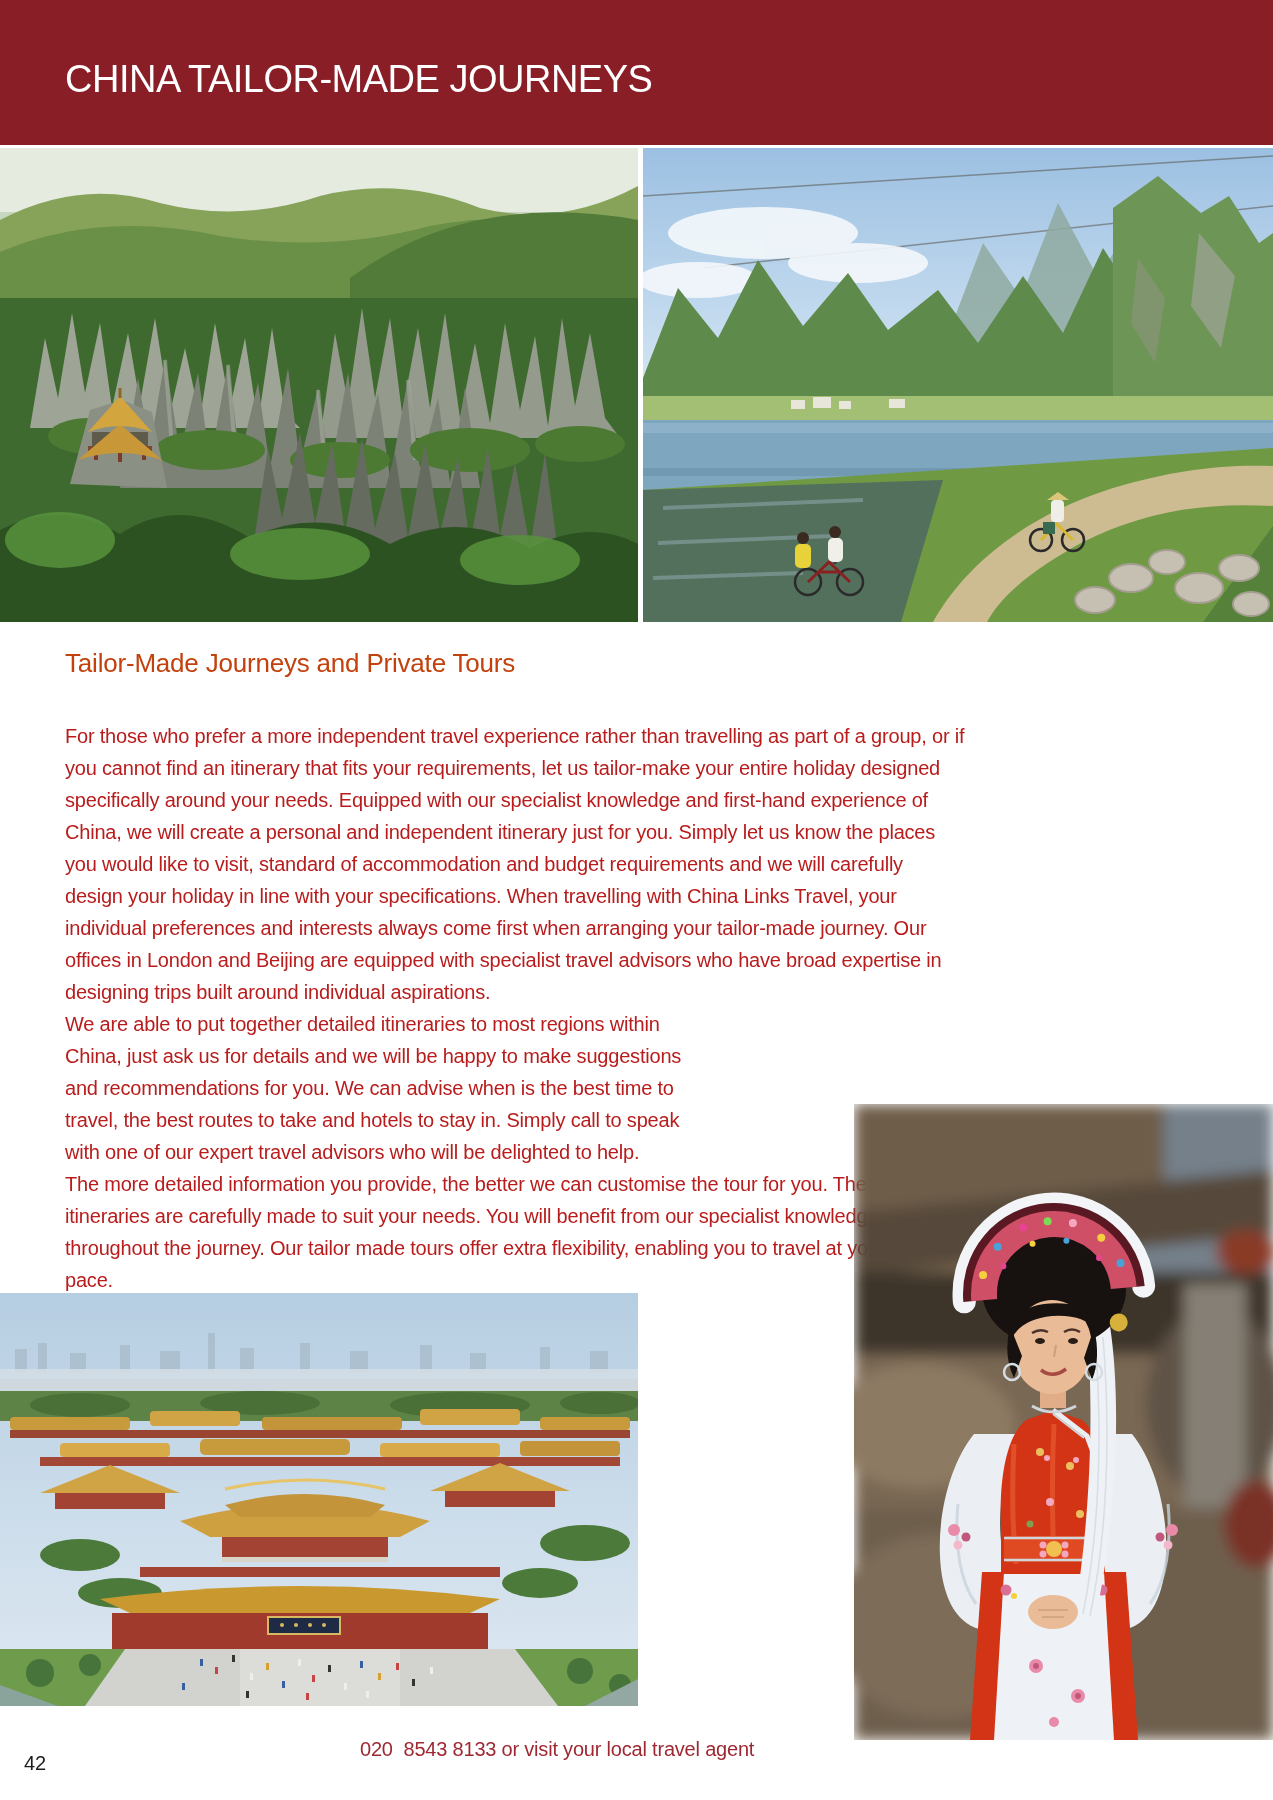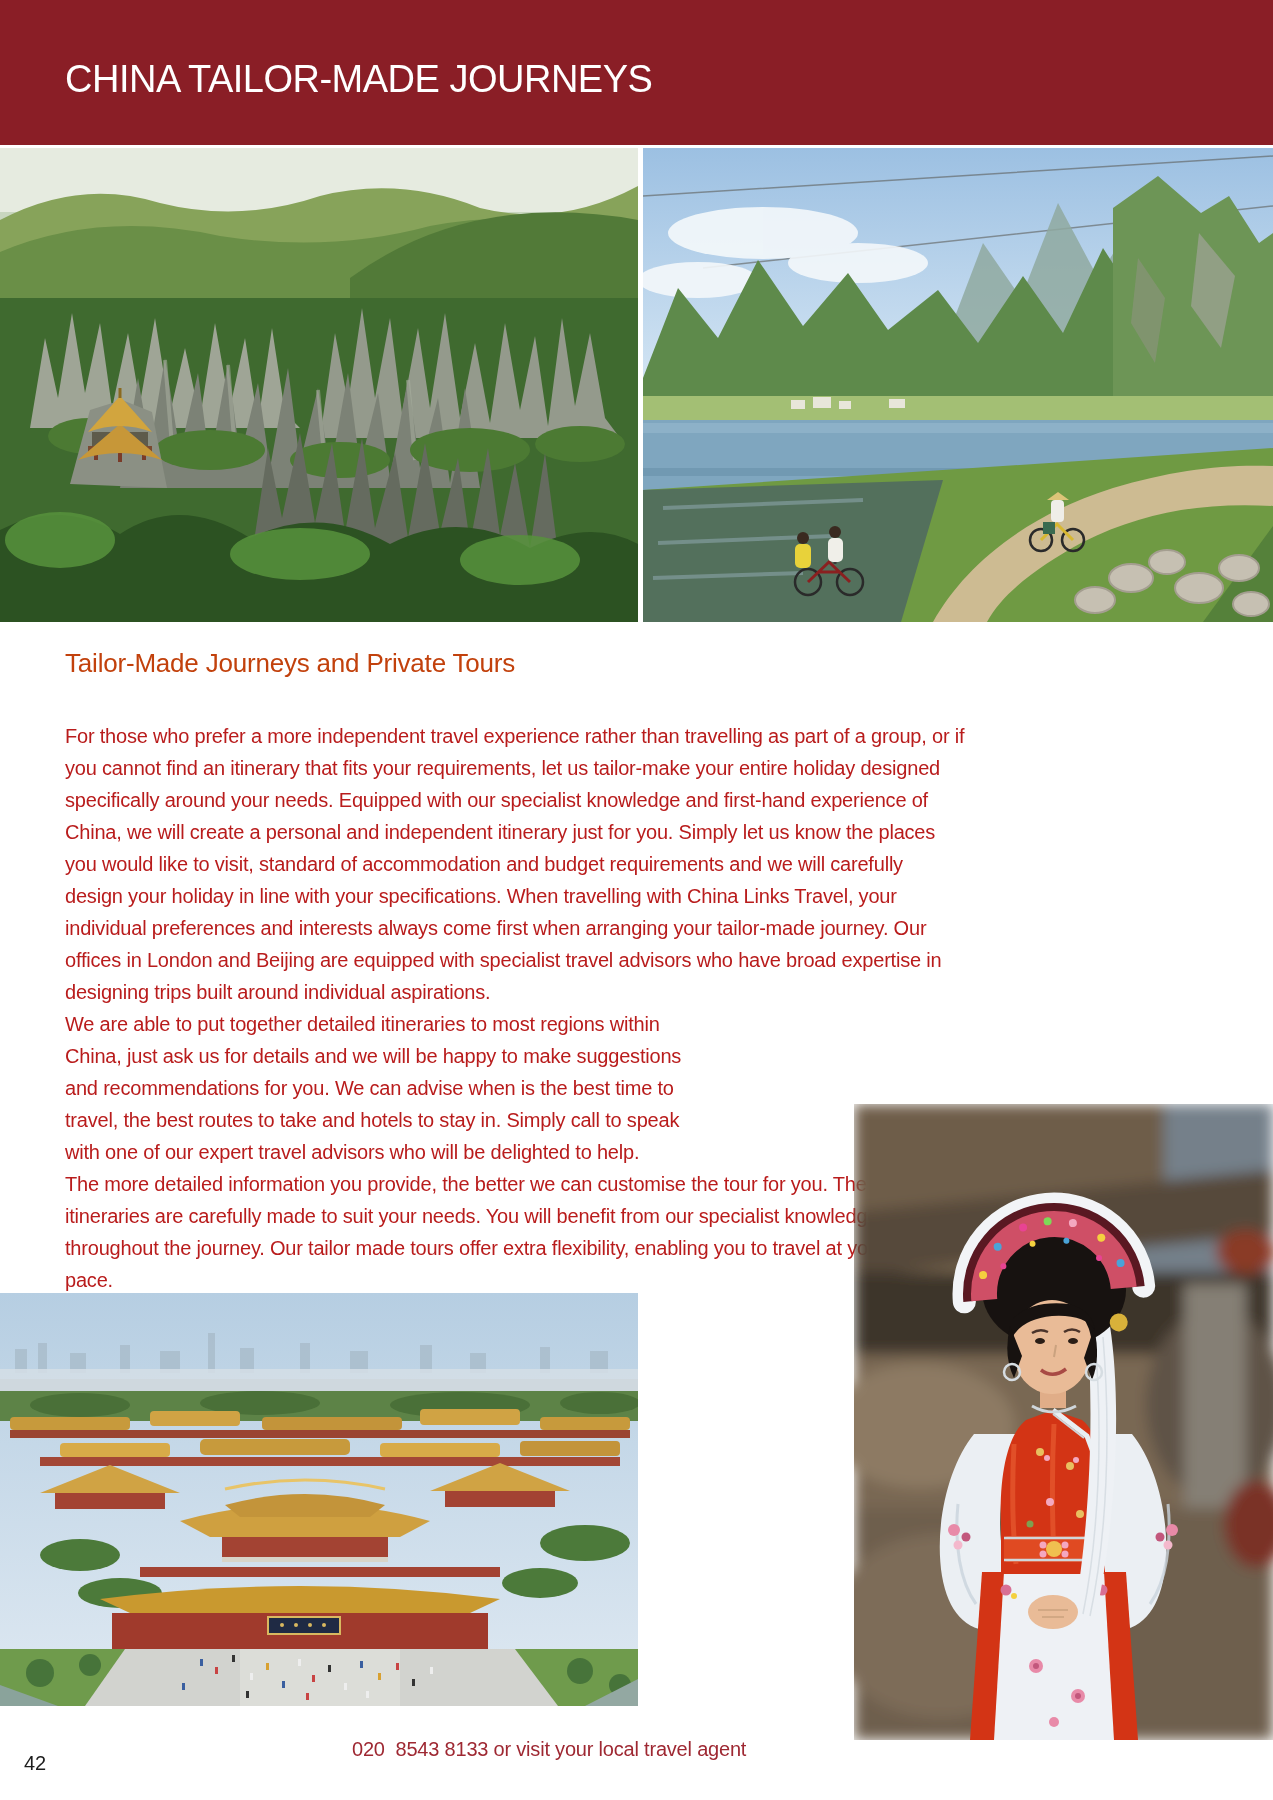--- a/index.html
+++ b/index.html
@@ -30,21 +30,21 @@
   }
   .bodytext{
     position:absolute; left:65px; top:720px; width:1015px;
   }
   .para{
     white-space:pre-line;
     font-size:20px; line-height:32px; letter-spacing:-0.2px;
     color:#b91c1c;
   }
   .footer-phone{
-    position:absolute; left:352px; top:1738px;
+    position:absolute; left:360px; top:1738px;
     font-size:20px; letter-spacing:-0.2px; color:#9e2832;
     white-space:pre;
   }
   .page-number{
     position:absolute; left:24px; top:1752px;
     font-size:20px; color:#1d1d1d;
   }
 </style>
 </head>
 <body>

